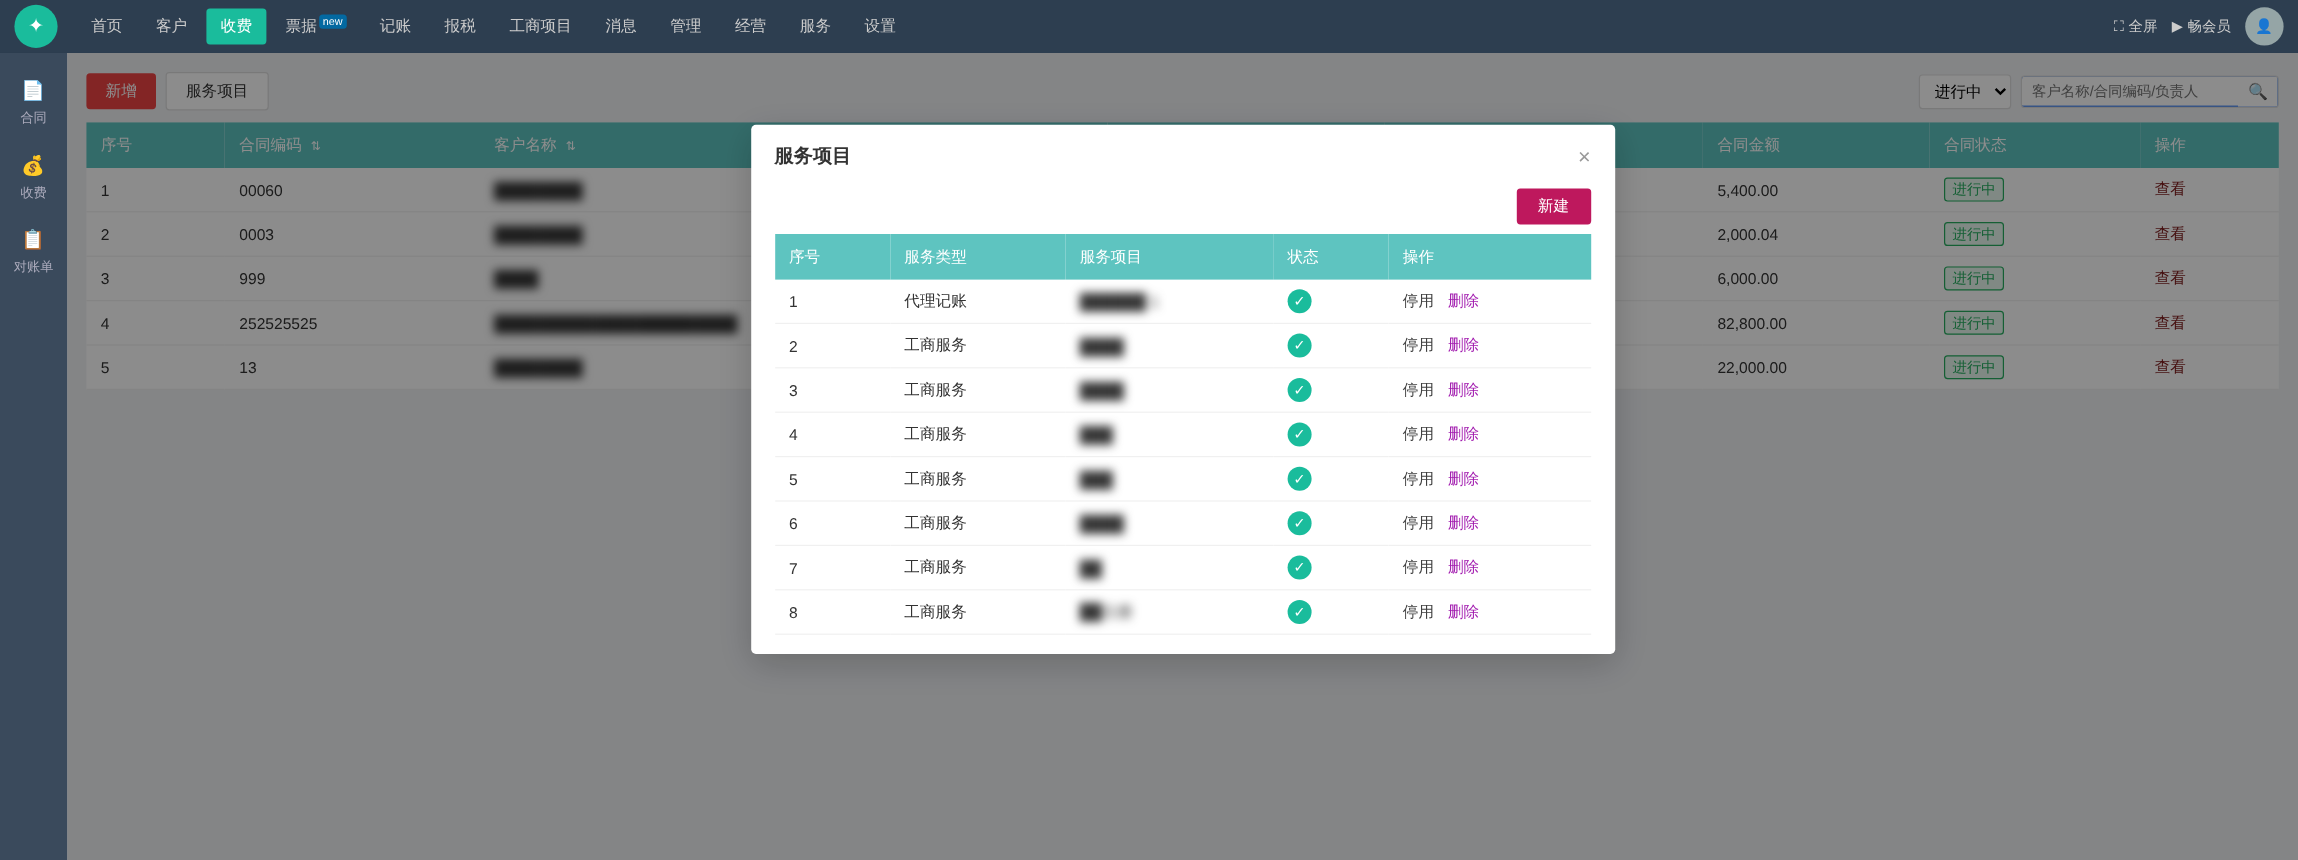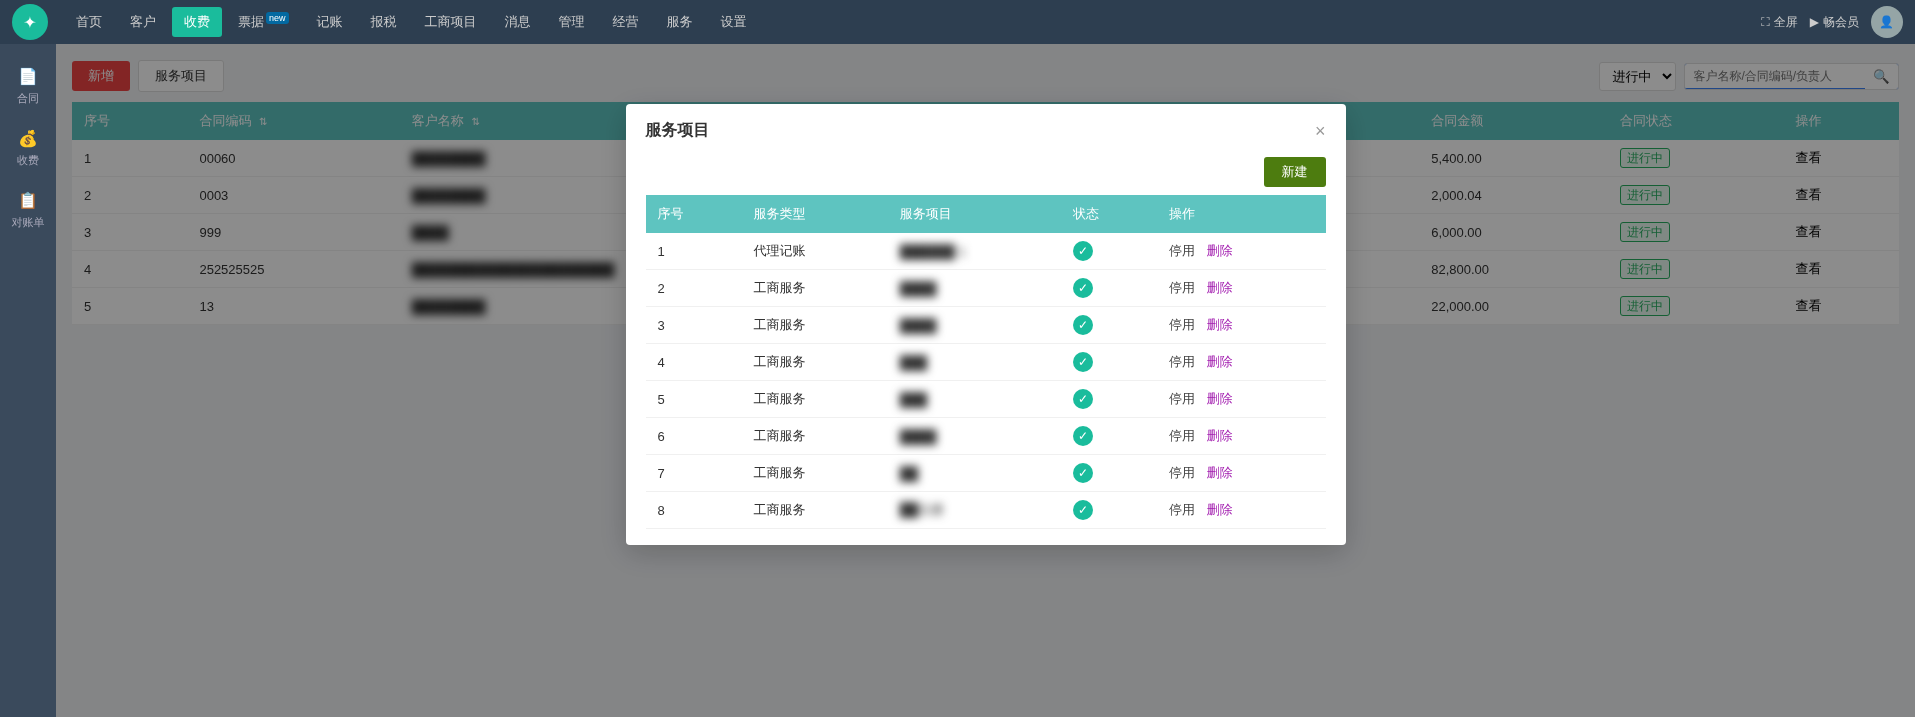--- a/index.html
+++ b/index.html
@@ -103,21 +103,21 @@
       padding: 10px 12px; text-align: left; font-weight: normal; font-size: 13px; white-space: nowrap;
     }
     .data-table thead th .sort-icon { margin-left: 4px; font-size: 10px; }
     .data-table tbody tr { border-bottom: 1px solid #f0f0f0; }
     .data-table tbody td { padding: 9px 12px; font-size: 13px; }
     .data-table .blurred { filter: blur(4px); user-select: none; }
     .status-badge {
       background: #eafaf1; color: #27ae60; border: 1px solid #27ae60;
       border-radius: 3px; padding: 2px 6px; font-size: 12px;
     }
-    .action-link { color: #000000; cursor: pointer; text-decoration: none; }
+    .action-link { color: #7f1d1d; cursor: pointer; text-decoration: none; }
 
     
     .overlay {
       position: fixed; top: 44px; left: 56px; right: 0; bottom: 0;
       background: rgba(0,0,0,0.45); z-index: 200;
       display: flex; align-items: flex-start; justify-content: center;
       padding-top: 60px;
     }
 
     
@@ -132,21 +132,21 @@
     }
     .modal-title { font-size: 16px; font-weight: bold; color: #333; }
     .modal-close {
       background: none; border: none; font-size: 18px; cursor: pointer;
       color: #999; line-height: 1;
     }
     .modal-toolbar {
       display: flex; justify-content: flex-end; padding: 8px 20px;
     }
     .btn-new-modal {
-      background: #4d7c0f; color: white; border: none; padding: 6px 18px;
+      background: #be185d; color: white; border: none; padding: 6px 18px;
       border-radius: 3px; cursor: pointer; font-size: 13px;
     }
     .modal-table-wrap {
       flex: 1; overflow-y: auto; padding: 0 20px 16px;
     }
     .modal-table {
       width: 100%; border-collapse: collapse;
     }
     .modal-table thead tr { background: #5ec4c0; }
     .modal-table thead th {

